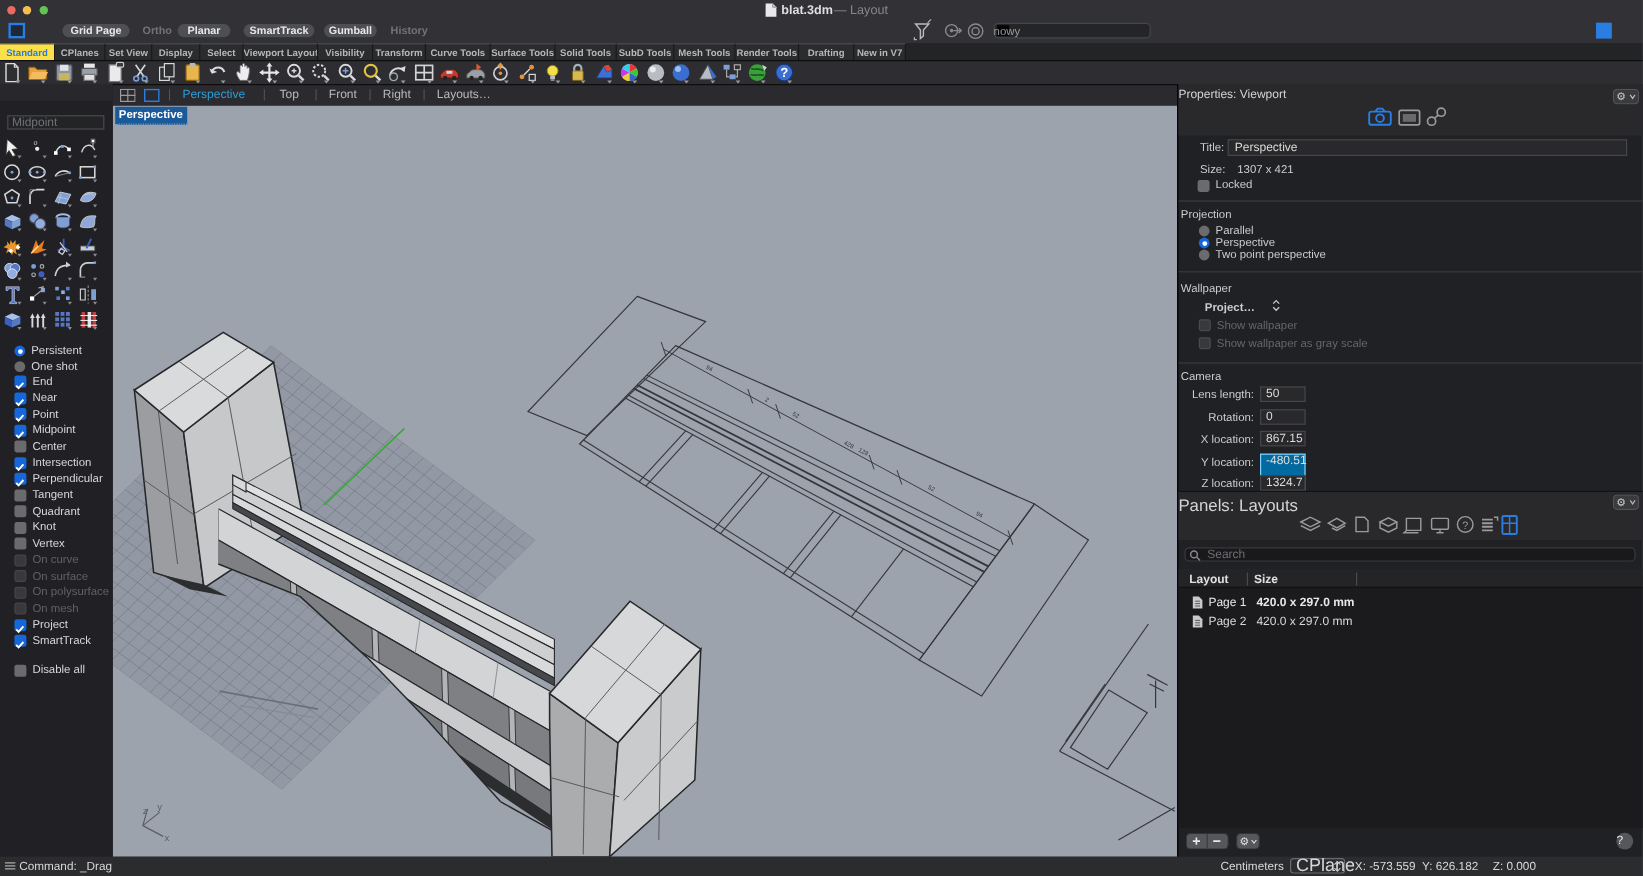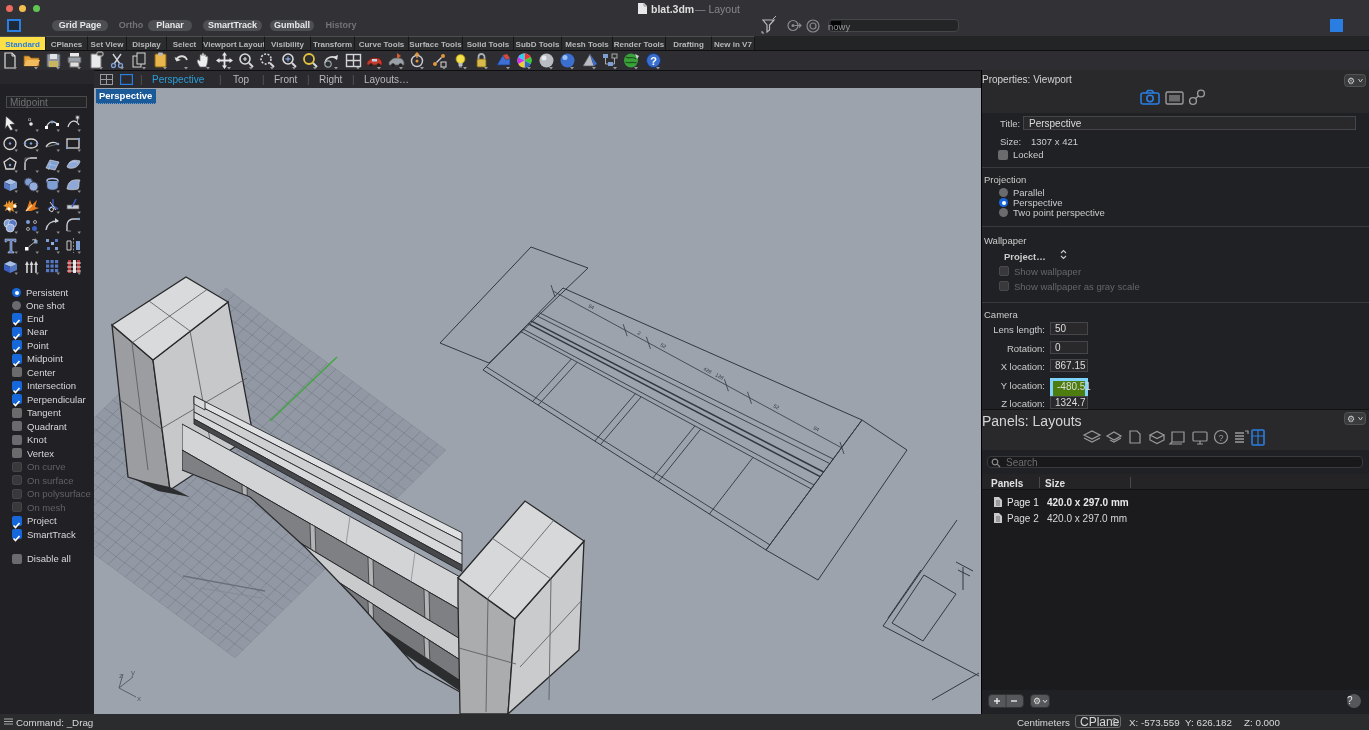--- a/index.html
+++ b/index.html
@@ -771,21 +771,21 @@
 <div class="abs rlab dim2" style="left:1014px;top:282px">Show wallpaper as gray scale</div>
 <div class="abs" style="left:982px;top:302px;width:387px;height:1px;background:#3a3a3d"></div>
 <div class="abs rlab" style="left:984px;top:310px">Camera</div>
 <div class="abs rlab" style="left:993px;top:325px;width:52px;text-align:right">Lens length:</div>
 <div class="abs" style="left:1050px;top:322px;width:38px;height:13px;background:#29292c;border:1px solid #46464a;color:#dcdcdc;font-size:10px;line-height:12px;padding-left:4px">50</div>
 <div class="abs rlab" style="left:993px;top:344px;width:52px;text-align:right">Rotation:</div>
 <div class="abs" style="left:1050px;top:341px;width:38px;height:13px;background:#29292c;border:1px solid #46464a;color:#dcdcdc;font-size:10px;line-height:12px;padding-left:4px">0</div>
 <div class="abs rlab" style="left:993px;top:362px;width:52px;text-align:right">X location:</div>
 <div class="abs" style="left:1050px;top:359px;width:38px;height:13px;background:#29292c;border:1px solid #46464a;color:#dcdcdc;font-size:10px;line-height:12px;padding-left:4px">867.15</div>
 <div class="abs rlab" style="left:993px;top:381px;width:52px;text-align:right">Y location:</div>
-<div class="abs" style="left:1050px;top:378px;width:38px;height:31px;background:#4d7c0f;border:3px solid #7dd3fc;color:#dcdcdc;font-size:10px;line-height:12px;padding-left:4px">-480.51</div>
+<div class="abs" style="left:1050px;top:378px;width:38px;height:31px;background:#0369a1;border:1px solid #7dd3fc;color:#dcdcdc;font-size:10px;line-height:12px;padding-left:4px">-480.51</div>
 <div class="abs rlab" style="left:993px;top:399px;width:52px;text-align:right">Z location:</div>
 <div class="abs" style="left:1050px;top:396px;width:38px;height:13px;background:#29292c;border:1px solid #46464a;color:#dcdcdc;font-size:10px;line-height:12px;padding-left:4px">1324.7</div>
 <div class="abs" style="left:982px;top:409px;width:387px;height:41px;background:#29292c;border-top:1px solid #121214"></div>
 <div class="abs ctr" style="left:982px;top:413px;width:387px;color:#d4d4d6;font-size:14px">Panels: Layouts</div>
 <svg class="abs" style="left:1344px;top:412px" width="22" height="13" viewBox="0 0 22 13">
     <rect x="0.5" y="0.5" width="21" height="12" rx="3" fill="#3a3b3d" stroke="#5a5b5d" stroke-width="0.8"></rect>
     <text x="7" y="9.5" font-size="9" fill="#ccc" text-anchor="middle">⚙</text>
     <path d="M14.5 5l2 3 2-3" fill="none" stroke="#bbb"></path>
   </svg>
 <svg class="abs" style="left:1082px;top:428px" width="185" height="18" viewBox="0 0 185 18">
@@ -809,21 +809,21 @@
       <path d="M170 8h12M176 2v15" stroke-width="1.2"></path>
     </g>
   </svg>
 <div class="abs" style="left:987px;top:456px;width:376px;height:12px;background:#19191b;border:1px solid #3a3a3e;border-radius:4px;color:#6e6e72;font-size:10px;line-height:11px;padding-left:18px">Search</div>
 <svg class="abs" style="left:991px;top:458px" width="10" height="10" viewBox="0 0 10 10">
     <circle cx="4" cy="4" r="2.8" fill="none" stroke="#8a8a8e" stroke-width="1.2"></circle>
     <path d="M6.2 6.2L9 9" stroke="#8a8a8e" stroke-width="1.2"></path>
   </svg>
 <div class="abs" style="left:982px;top:490px;width:387px;height:200px;background:#1b1b1e"></div>
 <div class="abs" style="left:982px;top:474px;width:387px;height:16px;background:#242427;border-bottom:1px solid #111"></div>
-<div class="abs" style="left:991px;top:478px;color:#e0e0e0;font-size:10px;font-weight:bold">Panels</div>
+<div class="abs" style="left:991px;top:478px;color:#e0e0e0;font-size:10px;font-weight:bold">Layout</div>
 <div class="abs" style="left:1045px;top:478px;color:#e0e0e0;font-size:10px;font-weight:bold">Size</div>
 <div class="abs" style="left:1039px;top:477px;width:1px;height:11px;background:#4a4a4e"></div>
 <div class="abs" style="left:1130px;top:477px;width:1px;height:11px;background:#4a4a4e"></div>
 <svg class="abs" style="left:993px;top:496px" width="10" height="12" viewBox="0 0 10 12">
     <path d="M1 1h5l3 3v7H1z" fill="#c9c9cc"></path>
     <path d="M3 5h4M3 7h4M3 9h4" stroke="#55555a" stroke-width="0.8"></path>
   </svg>
 <div class="abs" style="left:1007px;top:497px;color:#e8e8ea;font-size:10px;font-weight:normal">Page 1</div>
 <div class="abs" style="left:1047px;top:497px;color:#e8e8ea;font-size:10px;font-weight:bold">420.0 x 297.0 mm</div>
 <svg class="abs" style="left:993px;top:512px" width="10" height="12" viewBox="0 0 10 12">
@@ -844,18 +844,18 @@
     <path d="M13 6l2 2.5 2-2.5" fill="none" stroke="#ddd"></path>
   </svg>
 <div class="abs ctr" style="left:1347px;top:694px;width:14px;height:14px;background:#56575a;border-radius:7px;color:#e8e8e8;font-size:10px;line-height:14px">?</div>
 
 <div class="abs" style="left:0;top:714px;width:1369px;height:16px;background:#2b2c2e"></div>
 <svg class="abs" style="left:4px;top:718px" width="9" height="8" viewBox="0 0 9 8">
     <path d="M0 1h9M0 3.5h9M0 6h9" stroke="#aaa" stroke-width="1"></path>
   </svg>
 <div class="abs" style="left:16px;top:717px;color:#d8d8da;font-size:9.8px">Command: _Drag</div>
 <div class="abs" style="left:1017px;top:717px;color:#d8d8da;font-size:9.8px">Centimeters</div>
-<div class="abs" style="left:1075px;top:715px;width:46px;height:13px;border:1px solid #6a6a6e;border-radius:3px;color:#d8d8da;font-size:12px;line-height:12px;padding-left:4px">CPlane</div>
+<div class="abs" style="left:1075px;top:715px;width:46px;height:13px;border:1px solid #6a6a6e;border-radius:3px;color:#d8d8da;font-size:15px;line-height:12px;padding-left:4px">CPlane</div>
 <svg class="abs" style="left:1111px;top:717px" width="7" height="10" viewBox="0 0 7 10">
     <path d="M1 3.5L3.5 1L6 3.5M1 6.5L3.5 9L6 6.5" fill="none" stroke="#c8c8ca" stroke-width="1"></path>
   </svg>
 <div class="abs" style="left:1129px;top:717px;color:#d8d8da;font-size:9.8px">X: -573.559</div>
 <div class="abs" style="left:1185px;top:717px;color:#d8d8da;font-size:9.8px">Y: 626.182</div>
 <div class="abs" style="left:1244px;top:717px;color:#d8d8da;font-size:9.8px">Z: 0.000</div>
 </body></html>

